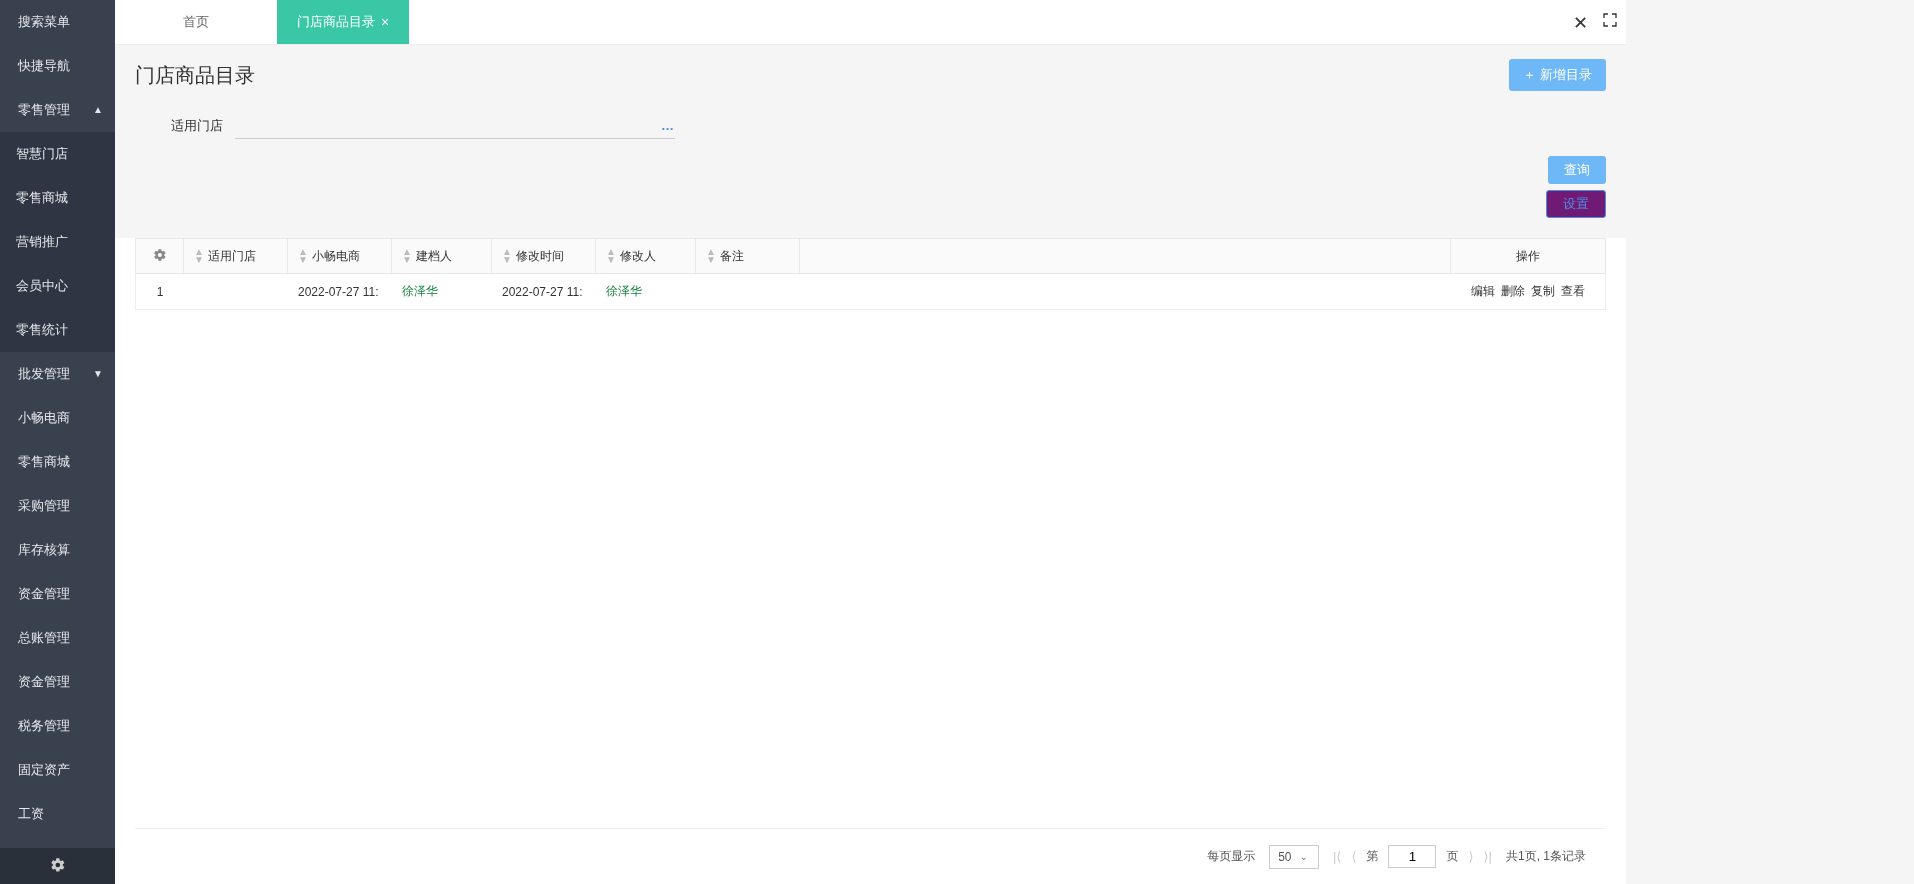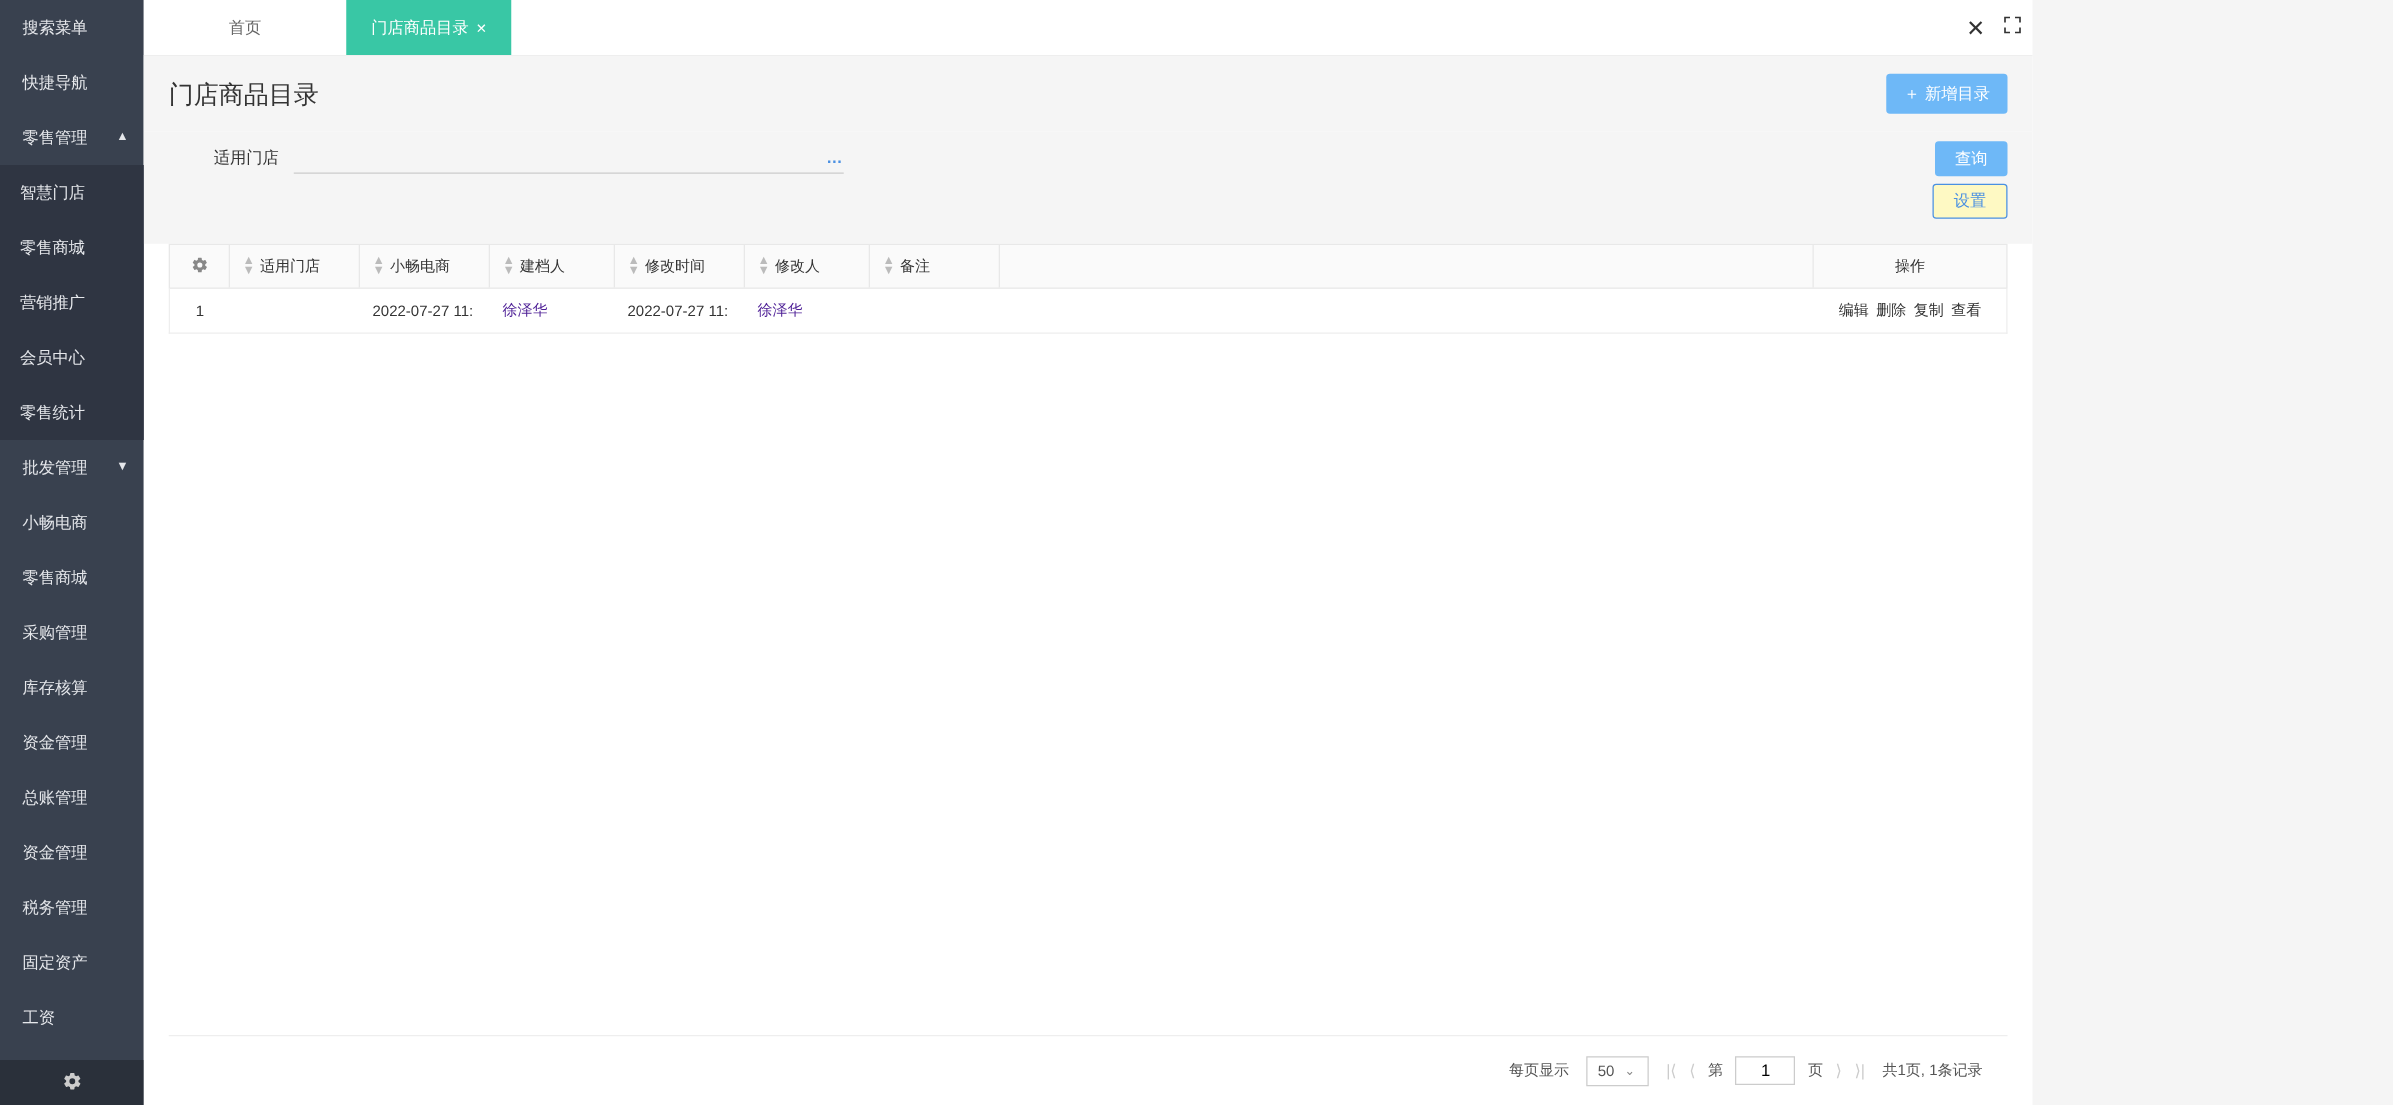--- a/index.html
+++ b/index.html
@@ -26,33 +26,33 @@
 .titlebar { background:#f5f5f5; padding:14px 20px; display:flex; align-items:center; justify-content:space-between; }
 .page-title { font-size:20px; color:#333; }
 .btn-primary { background:#6eb8f7; color:#fff; border:none; padding:7px 14px; border-radius:3px; cursor:pointer; font-size:13px; display:flex; align-items:center; gap:4px; }
 
 .filterbar { background:#f5f5f5; padding:8px 20px 20px 20px; display:flex; align-items:flex-start; justify-content:space-between; }
 .filter-left { display:flex; align-items:center; gap:12px; padding-left:36px; }
 .filter-label { color:#333; }
 .filter-input-wrap { width:440px; border-bottom:1px solid #ccc; display:flex; align-items:center; height:26px; }
 .filter-input { flex:1; border:none; outline:none; background:transparent; }
 .dots { color:#4a90e2; font-weight:bold; cursor:pointer; letter-spacing:1px; }
-.filter-right { display:flex; flex-direction:column; gap:6px; align-items:flex-end; }
+.filter-right { display:flex; flex-direction:column; gap:6px; align-items:flex-end;margin-top:43px; }
 .btn-secondary { background:#6eb8f7; color:#fff; border:none; padding:5px 16px; border-radius:3px; cursor:pointer; font-size:13px; }
-.btn-outline { background:#fef9c3; color:#4a90e2; border:1px solid #4a90e2; padding:4px 16px; border-radius:3px; cursor:pointer; font-size:13px; }
+.btn-outline { background:#701a75; color:#4a90e2; border:1px solid #4a90e2; padding:4px 16px; border-radius:3px; cursor:pointer; font-size:13px; }
 
 .tablewrap { padding:0 20px; flex:1; display:flex; flex-direction:column; }
 .thead { display:flex; border:1px solid #e8e8e8; background:#fafafa; height:36px; align-items:center; }
 .th { padding:0 10px; border-right:1px solid #e8e8e8; height:100%; display:flex; align-items:center; gap:4px; font-size:12px; color:#333; }
 .th.center { justify-content:center; }
 .sort { color:#bbb; font-size:10px; line-height:8px; display:flex; flex-direction:column; }
 .gear-th { width:48px; justify-content:center; }
 .trow { display:flex; border:1px solid #eee; border-top:none; height:36px; align-items:center; }
 .td { padding:0 10px; height:100%; display:flex; align-items:center; font-size:12px; color:#333; }
-.link { color:#4c1d95; cursor:pointer; }
+.link { color:#15803d; cursor:pointer; }
 .actions { display:flex; gap:6px; justify-content:flex-end; width:100%; padding-right:10px;font-family:Liberation Mono, monospace; }
 
 .pager { height:56px; border-top:1px solid #eee; display:flex; align-items:center; justify-content:flex-end; gap:14px; padding:0 20px; margin:0 20px; font-size:12px; color:#555; }
 .pg-select { border:1px solid #ccc; padding:4px 10px 4px 8px; display:flex; align-items:center; gap:8px; cursor:pointer; }
 .pg-nav { display:flex; align-items:center; gap:10px; }
 .pg-arrow { color:#ccc; cursor:pointer; font-size:13px; }
 .pg-input { width:48px; border:1px solid #ccc; text-align:center; padding:3px 2px; }
 
 
 .c0{width:48px}.c1{width:104px}.c2{width:104px}.c3{width:100px}.c4{width:104px}.c5{width:100px}.c6{width:104px}.c7{flex:1}.c8{width:154px}

